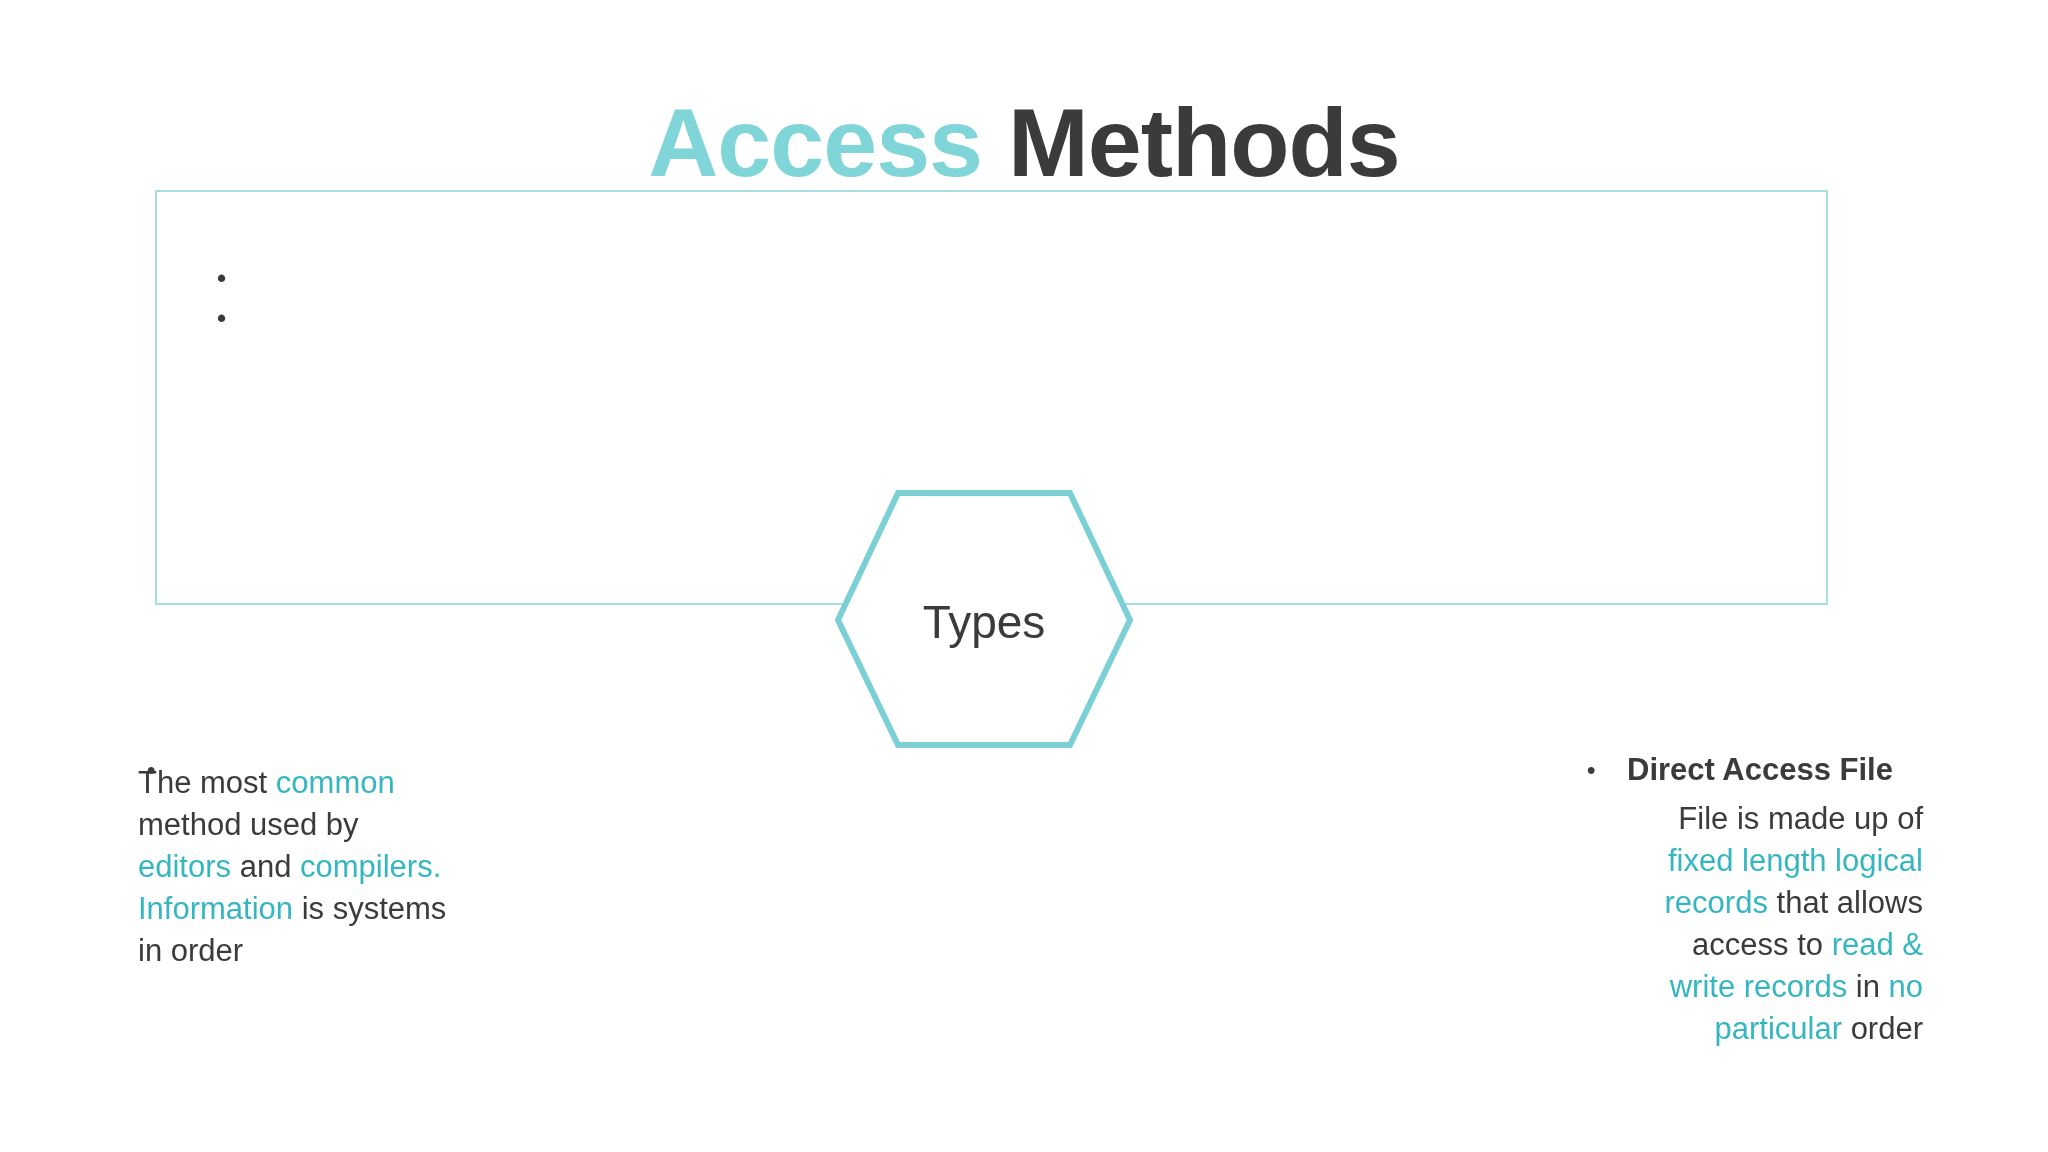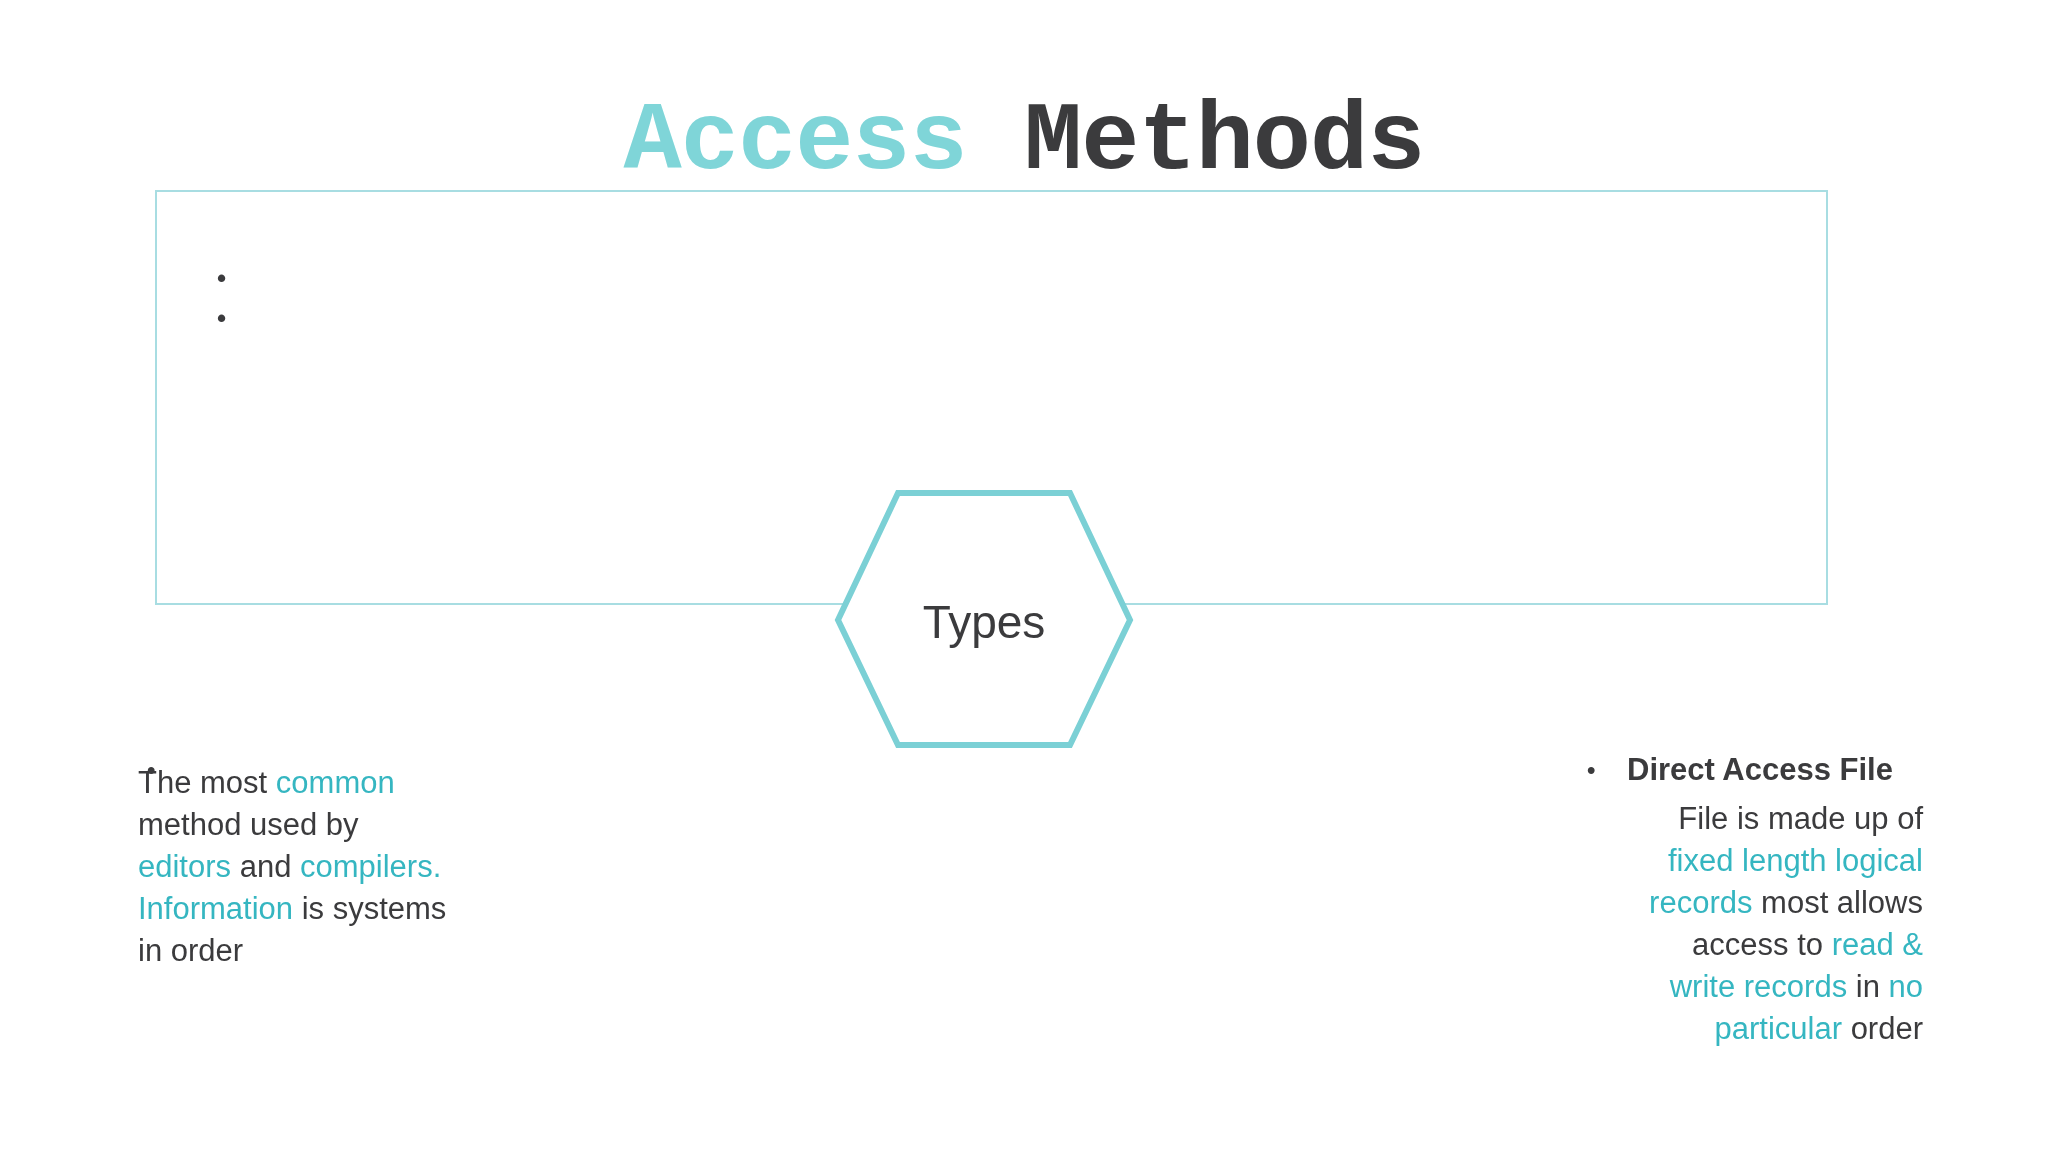--- a/index.html
+++ b/index.html
@@ -12,21 +12,20 @@
     overflow:hidden;
   }
   .title{
     position:absolute;
     top:22px;left:0;width:2048px;
     text-align:center;
     font-size:97px;
     font-weight:bold;
     letter-spacing:-1px;
     white-space:nowrap;
-    font-family:Liberation Mono, monospace;
   }
   .title .accent{color:#7fd5d8;}
   .title .rest{color:#3b3b3d;}
 
   .info-box{
     position:absolute;
     left:155px;top:190px;
     width:1673px;height:415px;
     border:2px solid #a8dde2;
     background:#ffffff;
@@ -123,16 +122,16 @@
       <span class="dot">•</span>
     </div>
     <div class="col-body"><span>The most </span><span class="em">common</span><br><span>method used by</span><br><span class="em">editors</span><span> and </span><span class="em">compilers.</span><br><span class="em">Information</span><span> is systems</span><br><span>in order</span></div>
   </div>
 
   <div class="column col-right">
     <div class="col-heading">
       <span class="dot">•</span>
       <span>Direct Access File</span>
     </div>
-    <div class="col-body"><span>File is made up of</span><br><span class="em">fixed length logical</span><br><span class="em">records</span><span> most allows</span><br><span>access to </span><span class="em">read &amp;</span><br><span class="em">write records</span><span> in </span><span class="em">no</span><br><span class="em">particular</span><span> order</span></div>
+    <div class="col-body"><span>File is made up of</span><br><span class="em">fixed length logical</span><br><span class="em">records</span><span> that allows</span><br><span>access to </span><span class="em">read &amp;</span><br><span class="em">write records</span><span> in </span><span class="em">no</span><br><span class="em">particular</span><span> order</span></div>
   </div>
 
 </div>
 
 </body></html>

